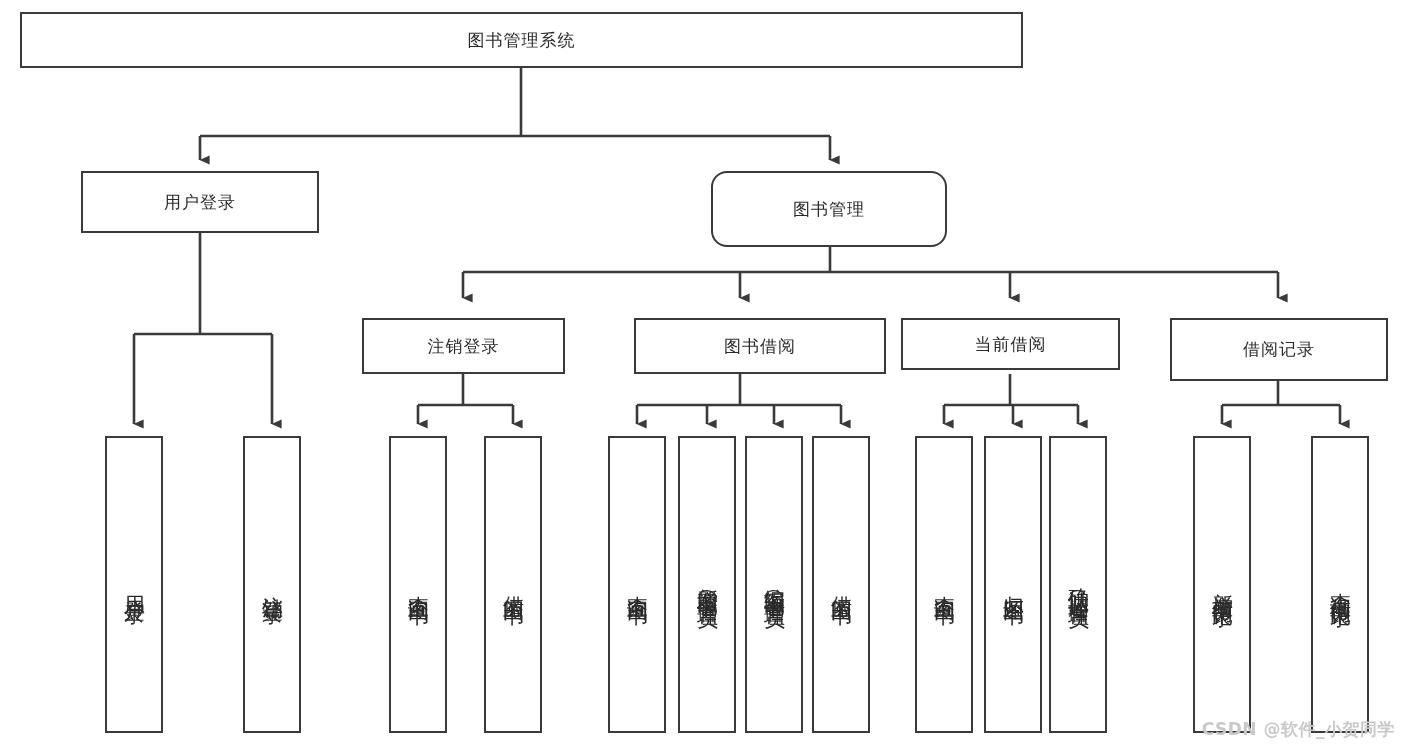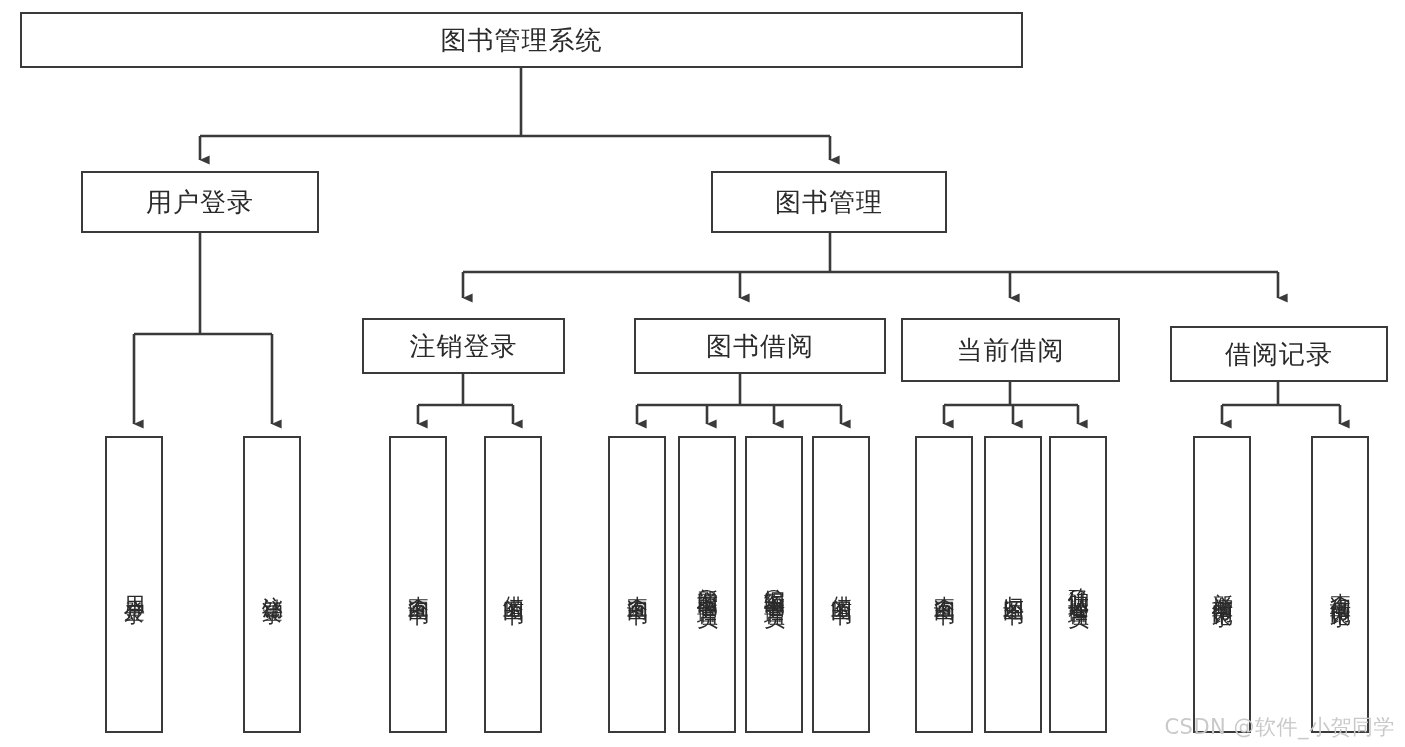--- a/index.html
+++ b/index.html
@@ -25,46 +25,47 @@
     box-sizing:border-box;
     background:#ffffff;
     border:2.5px solid #3a3a3a;
     display:flex;
     align-items:center;
     justify-content:center;
     color:#2a2a2a;
     z-index:2;
   }
   .node.h{
-    font-size:26px;
+    font-size:17px;
     letter-spacing:1px;
   }
   .node.v{
     font-size:21px;
     letter-spacing:1px;
   }
   .node.v .vtxt{
     writing-mode:vertical-rl;
     text-orientation:upright;
     line-height:1.18;
     letter-spacing:3px;
     white-space:nowrap;
   }
   .node.h .htxt{
     white-space:nowrap;
   }
   #watermark{
     position:absolute;
     right:10px;
     bottom:6px;
-    font-size:21px;
+    font-size:17px;
     color:#c9c9c9;
     letter-spacing:0.5px;
     white-space:nowrap;
     z-index:5;
+    font-weight:bold;
   }
 </style>
 </head>
 <body>
 
 <div id="stage">
 
   <svg id="wires" viewBox="0 0 1405 747" width="1405" height="747">
     <defs>
       <marker id="arrow" viewBox="0 0 12 12" refX="6" refY="10.5" markerWidth="11" markerHeight="11" orient="auto-start-reverse" markerUnits="userSpaceOnUse">
@@ -116,37 +117,37 @@
   </svg>
 
   <div class="node h" style="left:20px;top:12px;width:1003px;height:56px;">
     <span class="htxt">图书管理系统</span>
   </div>
 
   <div class="node h" style="left:81px;top:171px;width:238px;height:62px;">
     <span class="htxt">用户登录</span>
   </div>
 
-  <div class="node h" style="left:711px;top:171px;width:236px;height:62px;">
+  <div class="node h" style="left:711px;top:171px;width:236px;height:76px;border-radius:16px;">
     <span class="htxt">图书管理</span>
   </div>
 
   <div class="node h" style="left:362px;top:318px;width:203px;height:56px;">
     <span class="htxt">注销登录</span>
   </div>
 
   <div class="node h" style="left:634px;top:318px;width:252px;height:56px;">
     <span class="htxt">图书借阅</span>
   </div>
 
-  <div class="node h" style="left:901px;top:318px;width:219px;height:64px;">
+  <div class="node h" style="left:901px;top:318px;width:219px;height:52px;">
     <span class="htxt">当前借阅</span>
   </div>
 
-  <div class="node h" style="left:1170px;top:318px;width:218px;height:56px;margin-top:8px;">
+  <div class="node h" style="left:1170px;top:318px;width:218px;height:63px;">
     <span class="htxt">借阅记录</span>
   </div>
 
   <div class="node v" style="left:105px;top:436px;width:58px;height:297px;">
     <span class="vtxt">用户登录</span>
   </div>
 
   <div class="node v" style="left:243px;top:436px;width:58px;height:297px;">
     <span class="vtxt">注销登录</span>
   </div>

